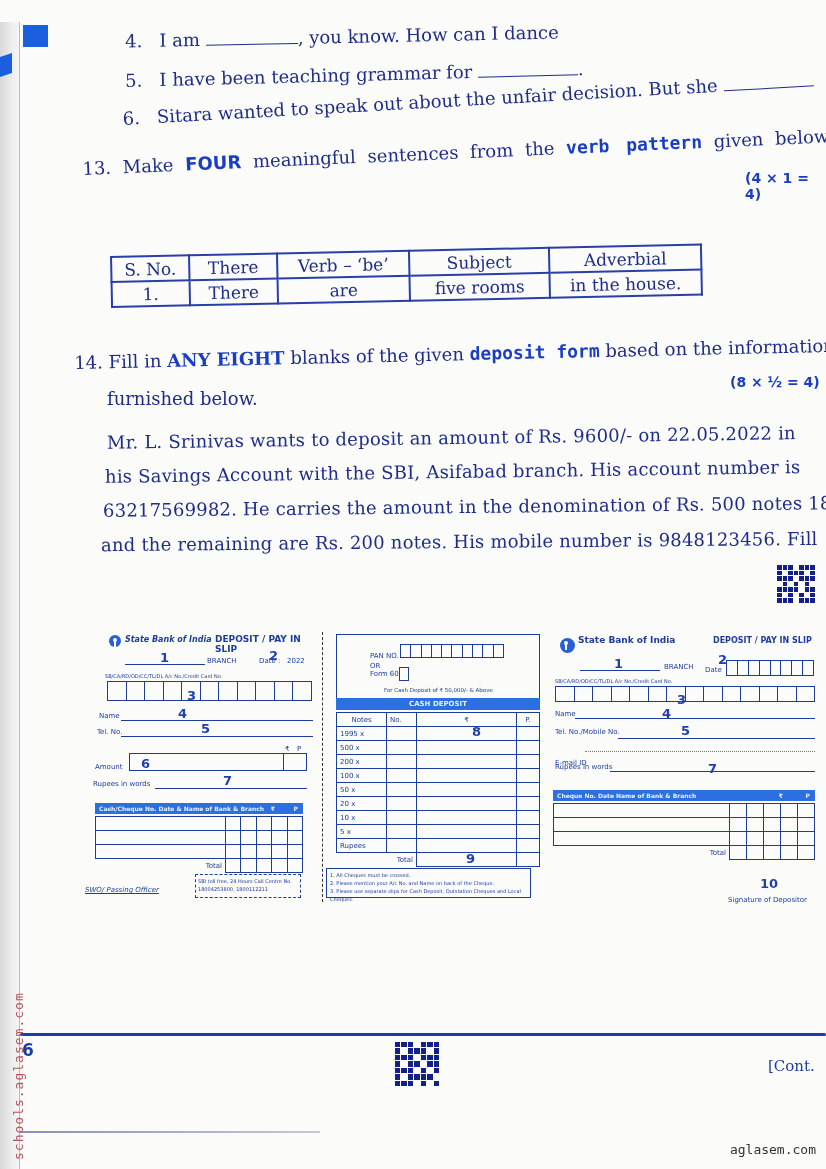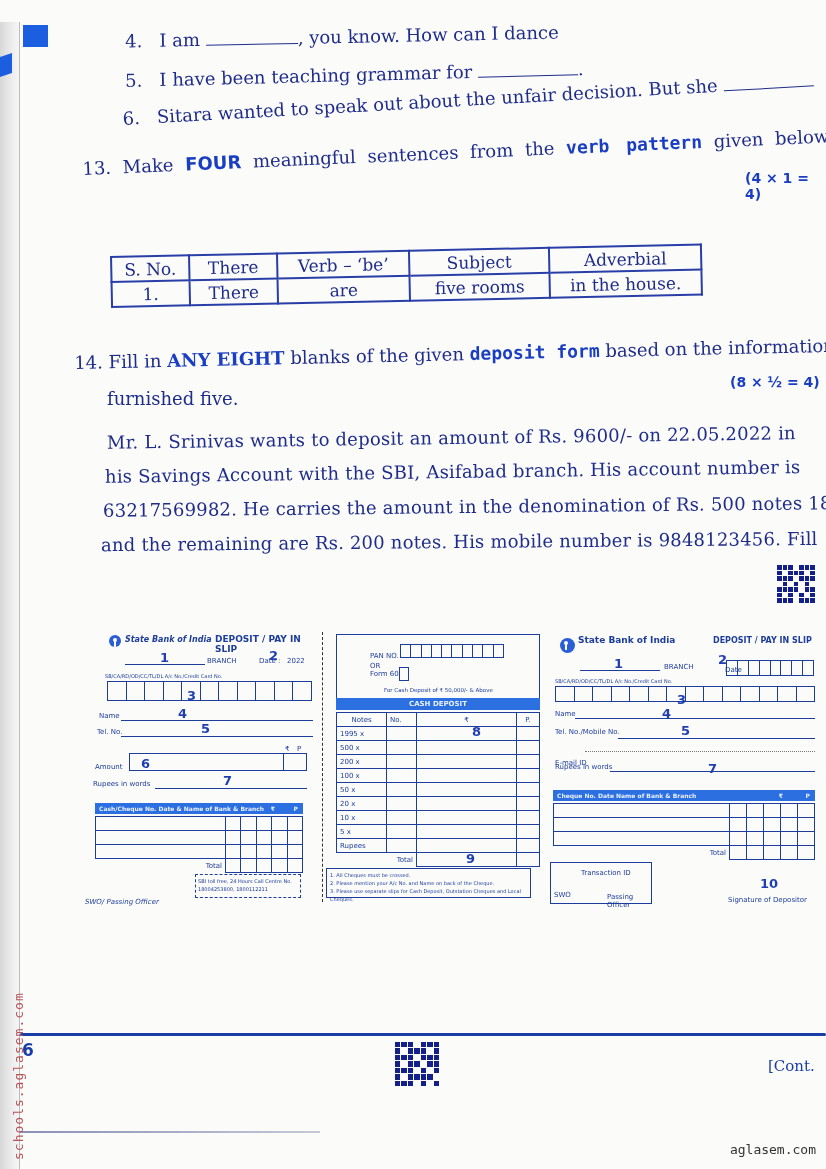--- a/index.html
+++ b/index.html
@@ -119,21 +119,21 @@
 
   <div class="line" style="left:74px; top:352px; transform:rotate(-1.3deg); transform-origin:left top;">
     <span>14.</span>
     <span>Fill in</span>
     <span class="bold-serif">ANY EIGHT</span>
     <span>blanks of the given</span>
     <span class="bold-sans" style="font-family:'DejaVu Sans Mono', monospace;">deposit form</span>
     <span>based on the information</span>
   </div>
   <div class="marks" style="left:730px; top:374px;">(8 × ½ = 4)</div>
-  <div class="line" style="left:107px; top:388px;">furnished five.</div>
+  <div class="line" style="left:107px; top:388px;">furnished below.</div>
 
   <div class="para" style="top:427px; transform:rotate(-0.8deg); left:107px;">Mr. L. Srinivas wants to deposit an amount of Rs. 9600/- on 22.05.2022 in</div>
   <div class="para" style="top:461px; transform:rotate(-0.8deg); left:105px;">his Savings Account with the SBI, Asifabad branch. His account number is</div>
   <div class="para" style="top:496px; transform:rotate(-0.6deg); left:103px;">63217569982. He carries the amount in the denomination of Rs. 500 notes 18</div>
   <div class="para" style="top:531px; transform:rotate(-0.5deg); left:101px;">and the remaining are Rs. 200 notes. His mobile number is 9848123456. Fill</div>
 
   <div class="qr" style="left:777px; top:565px; width:38px; height:38px;">
     <span></span>
       <span></span>
       <span></span>
@@ -268,21 +268,21 @@
             <td style="border:none; text-align:right;">Total</td>
             <td></td>
             <td></td>
             <td></td>
             <td></td>
             <td></td>
           </tr>
     </tbody>
       </table>
 
-    <div class="tiny" style="position:absolute; left:0; top:270px; font-style:italic;">SWO/ Passing Officer</div>
+    <div class="tiny" style="position:absolute; left:0; top:258px; font-style:italic;text-decoration:underline;">SWO/ Passing Officer</div>
     <div style="position:absolute; left:110px; top:246px; width:106px; height:24px; border:1px dashed #1d3d9c; font-size:5px; padding:2px; line-height:8px;">SBI toll free, 24 Hours Call Centre No. 18004253800, 1800112211</div>
   </div>
 
   <div class="dashed-v" style="left:322px; top:632px; height:270px;"></div>
 
   <div class="slip" style="left:336px; top:634px; width:208px; height:270px;">
     <div style="position:absolute; left:0; top:0; width:204px; height:70px; border:1px solid #1d3d9c;"></div>
     <div class="tiny" style="position:absolute; left:34px; top:18px;">PAN NO.</div>
     <div class="box-row" style="left:64px; top:10px; width:104px; height:14px;">
       <span></span>
@@ -384,21 +384,21 @@
   </div>
 
   <div class="slip" style="left:550px; top:630px; width:270px; height:280px;">
     <div class="logo" style="left:10px; top:8px; width:15px; height:15px;"></div>
     <div class="small" style="position:absolute; left:28px; top:5px; font-weight:bold; font-size:9px;">State Bank of India</div>
     <div class="hdr" style="position:absolute; left:163px; top:6px; font-size:8px;">DEPOSIT / PAY IN SLIP</div>
 
     <div class="hline" style="left:30px; top:40px; width:80px;"></div>
     <div class="num" style="left:64px; top:26px;">1</div>
     <div class="tiny" style="position:absolute; left:114px; top:33px;">BRANCH</div>
-    <div class="tiny" style="position:absolute; left:155px; top:36px;margin-left:20px;">Date</div>
+    <div class="tiny" style="position:absolute; left:155px; top:36px;">Date</div>
     <div class="num" style="left:168px; top:22px;">2</div>
     <div class="box-row" style="left:176px; top:30px; width:88px; height:16px;">
       <span></span>
         <span></span>
         <span></span>
         <span></span>
         <span></span>
         <span></span>
         <span></span>
         <span></span>
@@ -473,25 +473,20 @@
             <td style="border:none; text-align:right;">Total</td>
             <td></td>
             <td></td>
             <td></td>
             <td></td>
             <td></td>
           </tr>
     </tbody>
       </table>
 
-    <div style="position:absolute; left:0; top:232px; width:102px; height:42px; border:1px solid #1d3d9c;">
-      <div class="tiny" style="position:absolute; left:30px; top:6px;">Transaction ID</div>
-      <div class="tiny" style="position:absolute; left:3px; top:28px;">SWO</div>
-      <div class="tiny" style="position:absolute; left:56px; top:30px;">Passing Officer</div>
-    </div>
     <div class="num" style="left:210px; top:246px;">10</div>
     <div class="tiny" style="position:absolute; left:178px; top:266px;">Signature of Depositor</div>
   </div>
 
   <div class="footer-line"></div>
   <div style="position:absolute; left:22px; top:1040px; font-family:'DejaVu Sans', sans-serif; font-weight:bold; font-size:17px; color:#1a3ea8;">6</div>
 
   <div class="qr" style="left:395px; top:1042px; width:44px; height:44px;">
     <span></span>
       <span></span>

